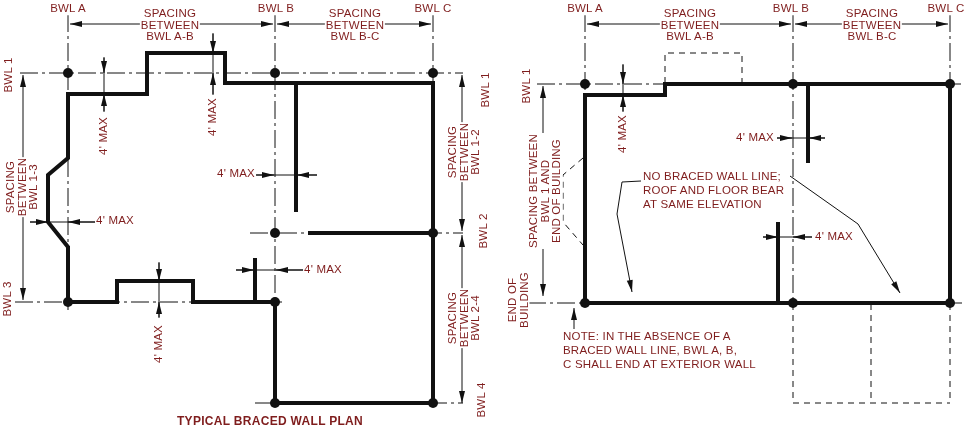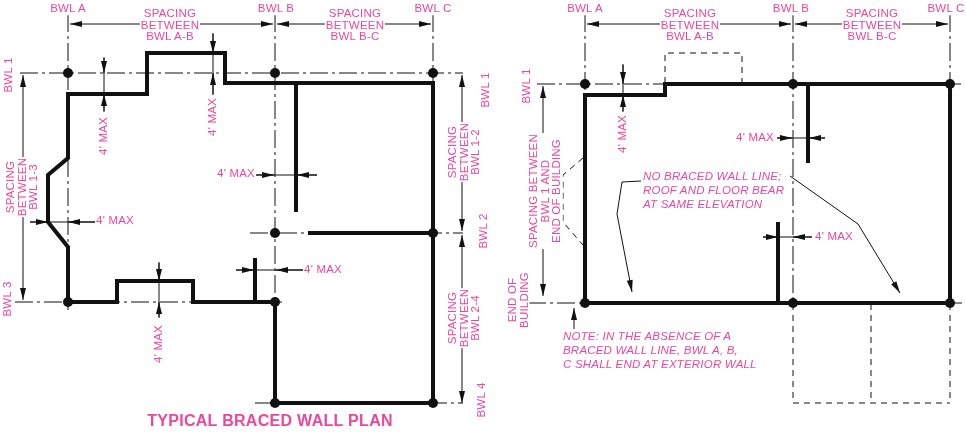--- a/index.html
+++ b/index.html
@@ -1,33 +1,33 @@
 <!DOCTYPE html>
 <html><head>
 <meta charset="utf-8">
 <style>
   html,body{margin:0;padding:0;background:#ffffff;}
   .canvas{
     position:relative;width:966px;height:432px;background:#ffffff;
-    font-family:"Liberation Sans",sans-serif;color:#ec4899;overflow:hidden;
+    font-family:"Liberation Sans",sans-serif;color:#7f1d1d;overflow:hidden;
   }
   svg{position:absolute;left:0;top:0;}
   .lbl{
     position:absolute;font-size:11.5px;line-height:11.5px;white-space:pre-line;
     text-align:center;transform:translate(-50%,-50%);background:#fff;padding:0 1px;
     letter-spacing:0.2px;
   }
   .nowrap{white-space:nowrap;}
   .rot{transform:translate(-50%,-50%) rotate(-90deg);}
   .blk{
     position:absolute;font-size:11.5px;line-height:14px;white-space:pre-line;
-    background:#fff;letter-spacing:0.2px;font-style:italic;
+    background:#fff;letter-spacing:0.2px;
   }
   .title{
-    position:absolute;font-size:16px;font-weight:bold;white-space:nowrap;
+    position:absolute;font-size:12px;font-weight:bold;white-space:nowrap;
     transform:translate(-50%,-50%);letter-spacing:0.3px;
   }
 </style>
 </head>
 <body>
 
 <div class="canvas">
 
 <svg width="966" height="432" viewBox="0 0 966 432">
   <defs>

